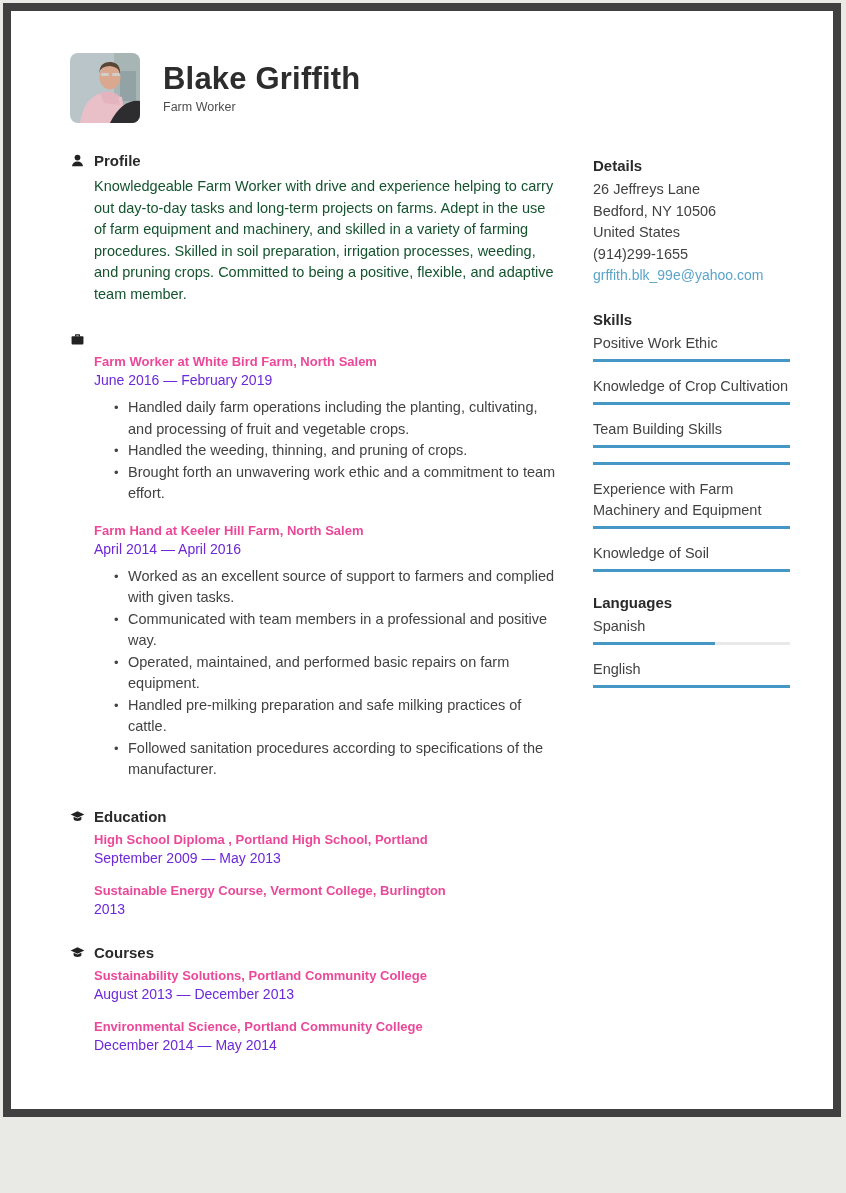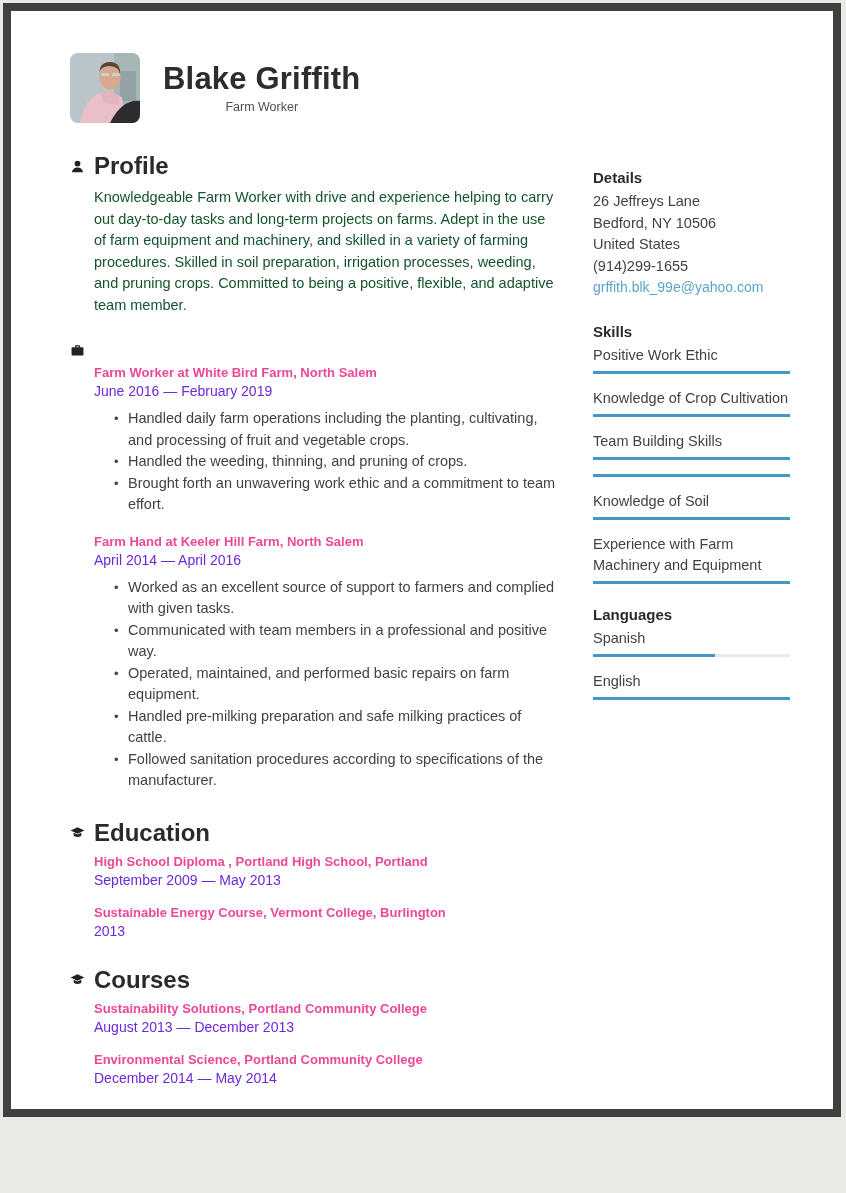--- a/index.html
+++ b/index.html
@@ -43,36 +43,35 @@
     font-size: 31px;
     font-weight: 700;
     color: #2d2d2d;
     letter-spacing: 0.2px;
     line-height: 1.15;
   }
   .job-title {
     margin-top: 3px;
     font-size: 12.5px;
     color: #4e4e4e;
-    text-align: center;
   }
 
   
   .columns { display: flex; margin-top: 26px; }
   .main { width: 487px; margin-left: 59px; }
-  .sidebar { width: 197px; margin-left: 36px; margin-top: 17px; }
+  .sidebar { width: 197px; margin-left: 36px; margin-top: 5px; }
 
   
   .section { margin-bottom: 27px; }
   .sec-head { display: flex; align-items: center; gap: 9px; margin-bottom: 7px; }
   .sec-head .icon { width: 15px; height: 15px; flex: 0 0 15px; display: inline-flex; }
   .sec-head .icon svg { width: 15px; height: 15px; fill: #222; }
   .sec-head h2 {
     margin: 0;
-    font-size: 24px;
+    font-size: 15px;
     font-weight: 700;
     color: #2a2a2a;
   }
   .sec-body { margin-left: 24px; width: 467px; }
   .profile-text {
     margin: 0;
     font-size: 14.5px;
     line-height: 21.5px;
     color: #14532d;
   }
@@ -305,27 +304,27 @@
             <div class="meter-track">
                 <div class="meter-fill" style="width: 100%;"></div>
               </div>
           </div>
           <div class="meter-item">
             <div class="meter-track">
                 <div class="meter-fill" style="width: 100%;"></div>
               </div>
           </div>
           <div class="meter-item">
+            <div class="meter-label">Experience with Farm Machinery and Equipment</div>
+            <div class="meter-track">
+                <div class="meter-fill" style="width: 100%;"></div>
+              </div>
+          </div>
+          <div class="meter-item">
             <div class="meter-label">Knowledge of Soil</div>
-            <div class="meter-track">
-                <div class="meter-fill" style="width: 100%;"></div>
-              </div>
-          </div>
-          <div class="meter-item">
-            <div class="meter-label">Experience with Farm Machinery and Equipment</div>
             <div class="meter-track">
                 <div class="meter-fill" style="width: 100%;"></div>
               </div>
           </div>
         </div>
 
         <div class="side-section">
           <h4 class="side-heading">Languages</h4>
           <div class="meter-item">
             <div class="meter-label">Spanish</div>

